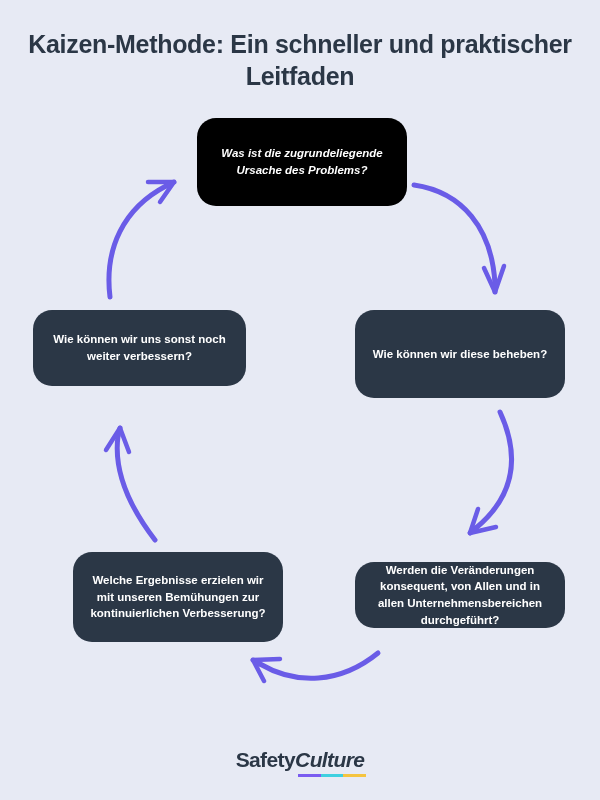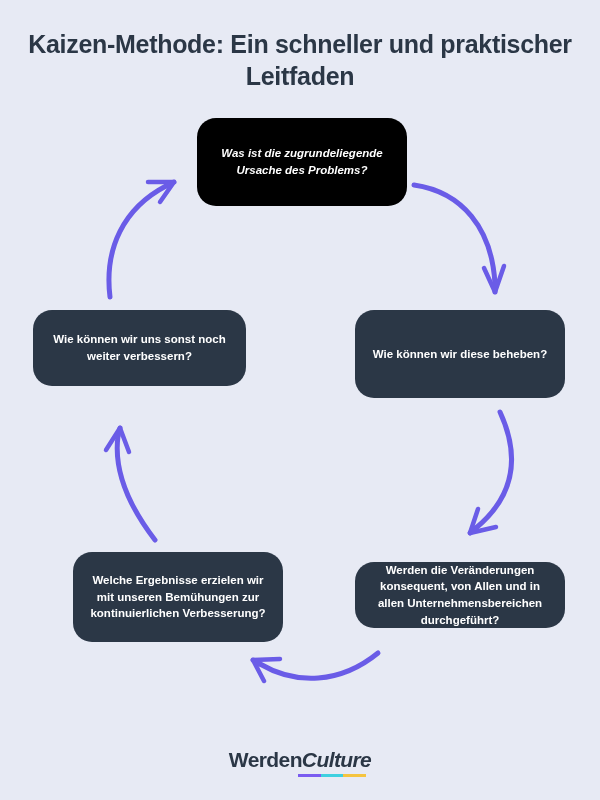--- a/index.html
+++ b/index.html
@@ -163,20 +163,20 @@
 
   <div class="step" id="step-4" style="background: rgb(43, 55, 70); color: rgb(255, 255, 255);">
     <span>Welche Ergebnisse erzielen wir mit unseren Bemühungen zur kontinuierlichen Verbesserung?</span>
   </div>
 
   <div class="step" id="step-5" style="background: rgb(43, 55, 70); color: rgb(255, 255, 255);">
     <span>Wie können wir uns sonst noch weiter verbessern?</span>
   </div>
 
   <div class="logo">
-    <span class="logo-wrap"><span class="logo-safety">Werden</span><span class="logo-culture">Culture</span><span class="logo-underline">
+    <span class="logo-wrap"><span class="logo-safety">Safety</span><span class="logo-culture">Culture</span><span class="logo-underline">
         <i style="background: rgb(122, 92, 240);"></i>
         <i style="background: rgb(63, 208, 224);"></i>
         <i style="background: rgb(245, 196, 63);"></i>
       </span></span>
   </div>
 
 </div>
 
 </body></html>

